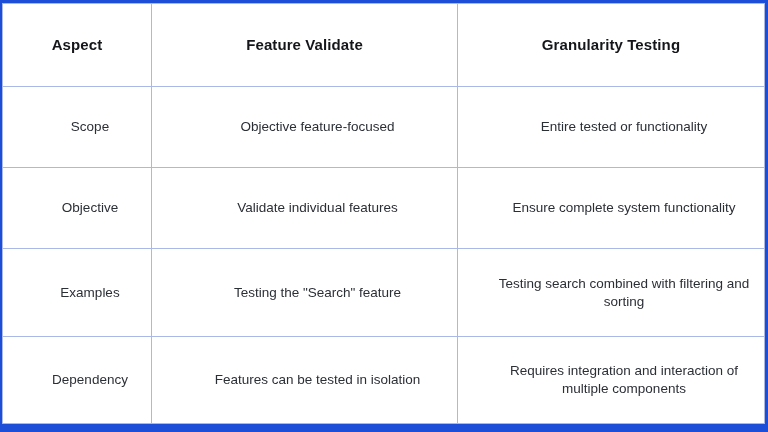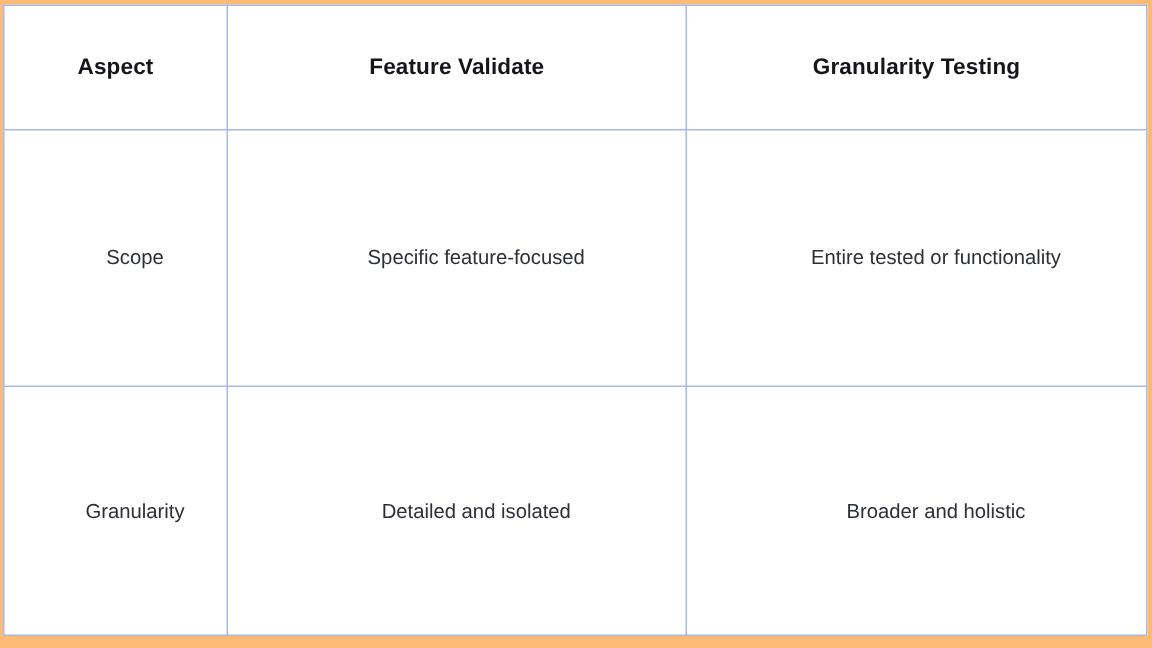--- a/index.html
+++ b/index.html
@@ -12,21 +12,21 @@
     height: 432px;
     overflow: hidden;
     font-family: "Liberation Sans", sans-serif;
     -webkit-font-smoothing: antialiased;
   }
 
   .sheet {
     position: relative;
     width: 768px;
     height: 432px;
-    background: #fdba74;
+    background: #1d4ed8;
     box-sizing: border-box;
   }
 
   .comparison-table {
     position: absolute;
     left: 2px;
     top: 3px;
     width: 762px;
     height: 421px;
     border-collapse: collapse;
@@ -91,24 +91,34 @@
       <tr>
         <th class="cell-aspect">Aspect</th>
         <th>Feature Validate</th>
         <th>Granularity Testing</th>
       </tr>
     </thead>
 
     <tbody>
       <tr class="r1">
         <td class="cell-aspect">Scope</td>
-        <td>Specific feature-focused</td>
+        <td>Objective feature-focused</td>
         <td>Entire tested or functionality</td>
       </tr>
-      <tr class="r3">
-        <td class="cell-aspect">Granularity</td>
-        <td>Detailed and isolated</td>
-        <td>Broader and holistic</td>
+      <tr class="r2">
+        <td class="cell-aspect">Objective</td>
+        <td>Validate individual features</td>
+        <td>Ensure complete system functionality</td>
+      </tr>
+      <tr class="r4">
+        <td class="cell-aspect">Examples</td>
+        <td>Testing the "Search" feature</td>
+        <td>Testing search combined with filtering and sorting</td>
+      </tr>
+      <tr class="r5">
+        <td class="cell-aspect">Dependency</td>
+        <td>Features can be tested in isolation</td>
+        <td>Requires integration and interaction of multiple components</td>
       </tr>
     </tbody>
   </table>
 
 </div>
 
 </body></html>

